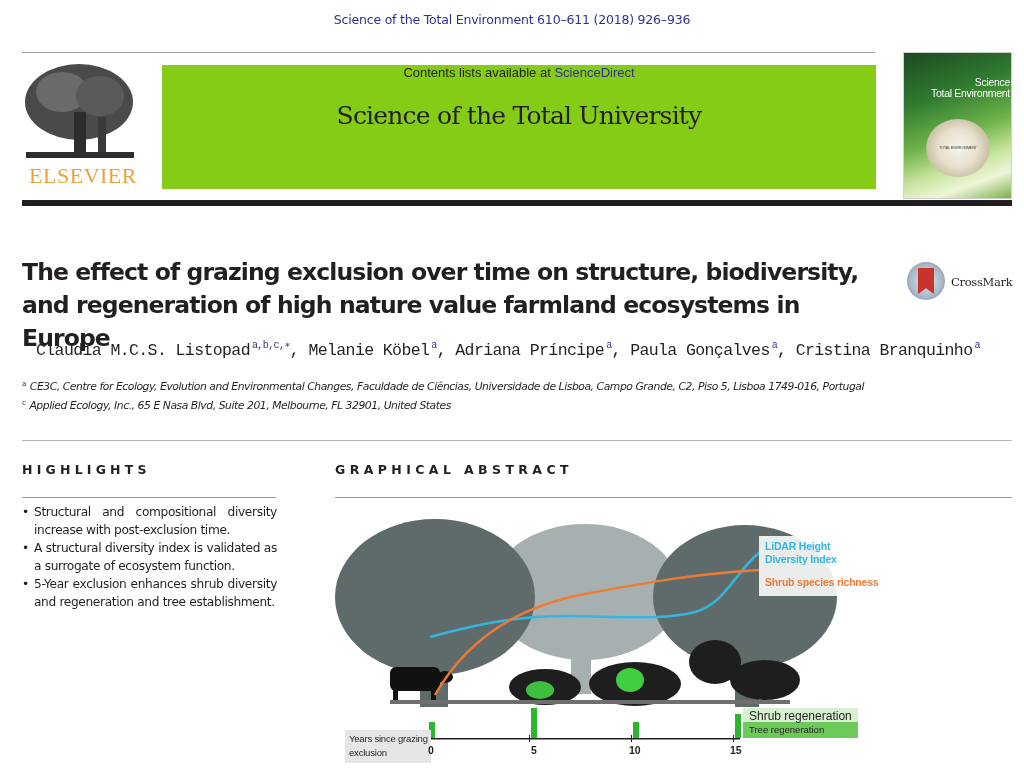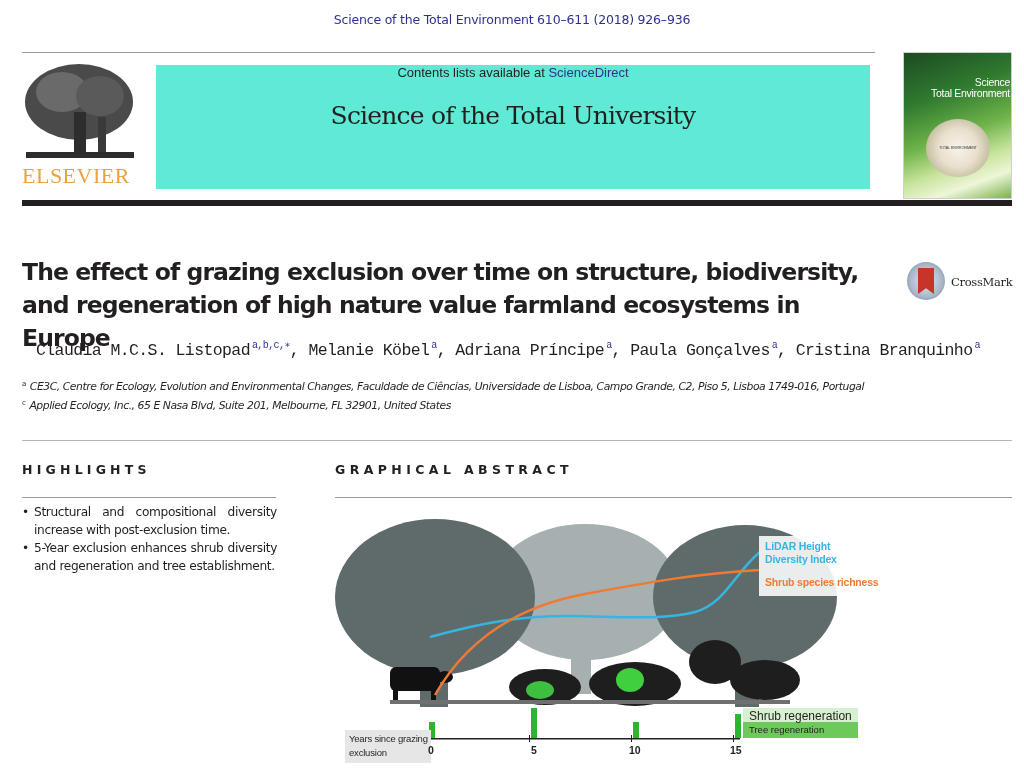--- a/index.html
+++ b/index.html
@@ -5,24 +5,24 @@
   * { box-sizing: border-box; margin: 0; padding: 0; }
   html, body { width: 1024px; height: 779px; background: #ffffff; overflow: hidden; }
   body { position: relative; font-family: "Liberation Sans", sans-serif; color: #231f20; }
 
   .citation { position: absolute; top: 12px; left: 0; width: 1024px; text-align: center;
     font-family: "DejaVu Sans", sans-serif; font-size: 12.5px; color: #2e3192; letter-spacing: -0.2px; }
 
   .top-rule { position: absolute; top: 52px; left: 22px; width: 853px; height: 1px; background: #9b9b9b; }
 
   .publisher-logo { position: absolute; top: 62px; left: 22px; width: 115px; height: 127px; }
-  .elsevier-word { position: absolute; left: 0; bottom: 0; width: 115px; text-align: left;
+  .elsevier-word { position: absolute; left: 0; bottom: 0; width: 115px; text-align: right;
     font-family: "Liberation Serif", serif; font-size: 22px; color: #e8a33c; letter-spacing: 0.5px; }
 
-  .banner { position: absolute; top: 65px; left: 156px; width: 714px; height: 124px; background: #5eead4; }
+  .banner { position: absolute; top: 65px; left: 162px; width: 714px; height: 124px; background: #84cc16; }
   .banner .contents { position: absolute; top: 0; left: 0; width: 100%; text-align: center;
     font-size: 13px; color: #231f20; line-height: 16px; }
   .banner .contents .sd { color: #2e3192; }
   .banner .journal-title { position: absolute; top: 36px; left: 0; width: 100%; text-align: center;
     font-family: "DejaVu Serif", serif; font-size: 25px; color: #231f20; letter-spacing: -0.8px; }
   .banner .homepage { position: absolute; top: 104px; left: 0; width: 100%; text-align: center;
     font-size: 14px; letter-spacing: 1.4px; color: #231f20; }
   .banner .homepage .url { color: #2e3192; }
 
   .cover { position: absolute; top: 52px; left: 903px; width: 109px; height: 147px;
@@ -139,20 +139,21 @@
   <div class="aff"><sup>a</sup><span>CE3C, Centre for Ecology, Evolution and Environmental Changes, Faculdade de Ciências, Universidade de Lisboa, Campo Grande, C2, Piso 5, Lisboa 1749-016, Portugal</span></div>
   <div class="aff"><sup>c</sup><span>Applied Ecology, Inc., 65 E Nasa Blvd, Suite 201, Melbourne, FL 32901, United States</span></div>
 </div>
 
 <div class="mid-rule"></div>
 
 <h2 class="highlights-heading">HIGHLIGHTS</h2>
 <div class="highlights-rule"></div>
 <ul class="highlights">
   <li><span>Structural and compositional diversity increase with post-exclusion time.</span></li>
+  <li><span>A structural diversity index is validated as a surrogate of ecosystem function.</span></li>
   <li><span>5-Year exclusion enhances shrub diversity and regeneration and tree establishment.</span></li>
 </ul>
 
 <h2 class="ga-heading">GRAPHICAL ABSTRACT</h2>
 <div class="ga-rule"></div>
 
 <div class="ga">
   <svg width="560" height="255" viewBox="0 0 560 255">
 
     <g>

